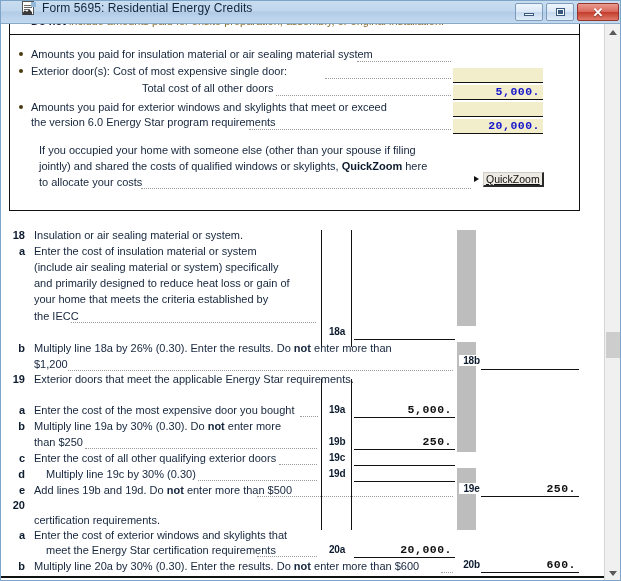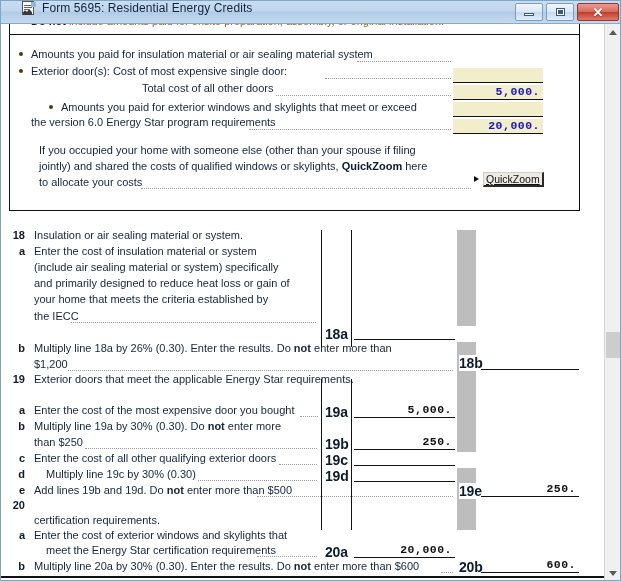--- a/index.html
+++ b/index.html
@@ -264,25 +264,25 @@
     background: #111;
   }
   .graycol {
     position: absolute;
     background: #bdbdbd;
     left: 456px;
     width: 19px;
   }
   .boxlabel {
     position: absolute;
-    font-size: 14px;
+    font-size: 10px;
     font-weight: bold;
     color: #0d1b2e;
     background: #ffffff;
-    text-align: left;
+    text-align: center;
     letter-spacing: -0.2px;
   }
   .entryline {
     position: absolute;
     height: 0;
     border-bottom: 1.5px solid #111;
   }
   .entryval {
     position: absolute;
     font-family: "Liberation Mono", "DejaVu Sans Mono", monospace;
@@ -391,21 +391,21 @@
         <div class="leader" style="left:324px; width:126px; bottom:2px;"></div>
       </div>
       <div class="yfield" style="left:452px; top:61px; width:90px; height:15px;">5,000.</div>
 
       <div class="bullet-row" style="top:58px;">
         <div class="btxt" style="left:141px;">Total cost of all other doors</div>
         <div class="leader" style="left:275px; width:175px; bottom:2px;"></div>
       </div>
       <div class="yfield" style="left:452px; top:78px; width:90px; height:15px;"></div>
 
-      <div class="bullet-row" style="top:77px;margin-left:30px;">
+      <div class="bullet-row" style="top:77px;">
         <div class="bul"></div>
         <div class="btxt">Amounts you paid for exterior windows and skylights that meet or exceed</div>
       </div>
       <div class="bullet-row" style="top:92px;">
         <div class="btxt">the version 6.0 Energy Star program requirements</div>
         <div class="leader" style="left:248px; width:202px; bottom:2px;"></div>
       </div>
       <div class="yfield" style="left:452px; top:95px; width:90px; height:15px;">20,000.</div>
 
       <div class="para" style="top:120px;">If you occupied your home with someone else (other than your spouse if filing</div>

